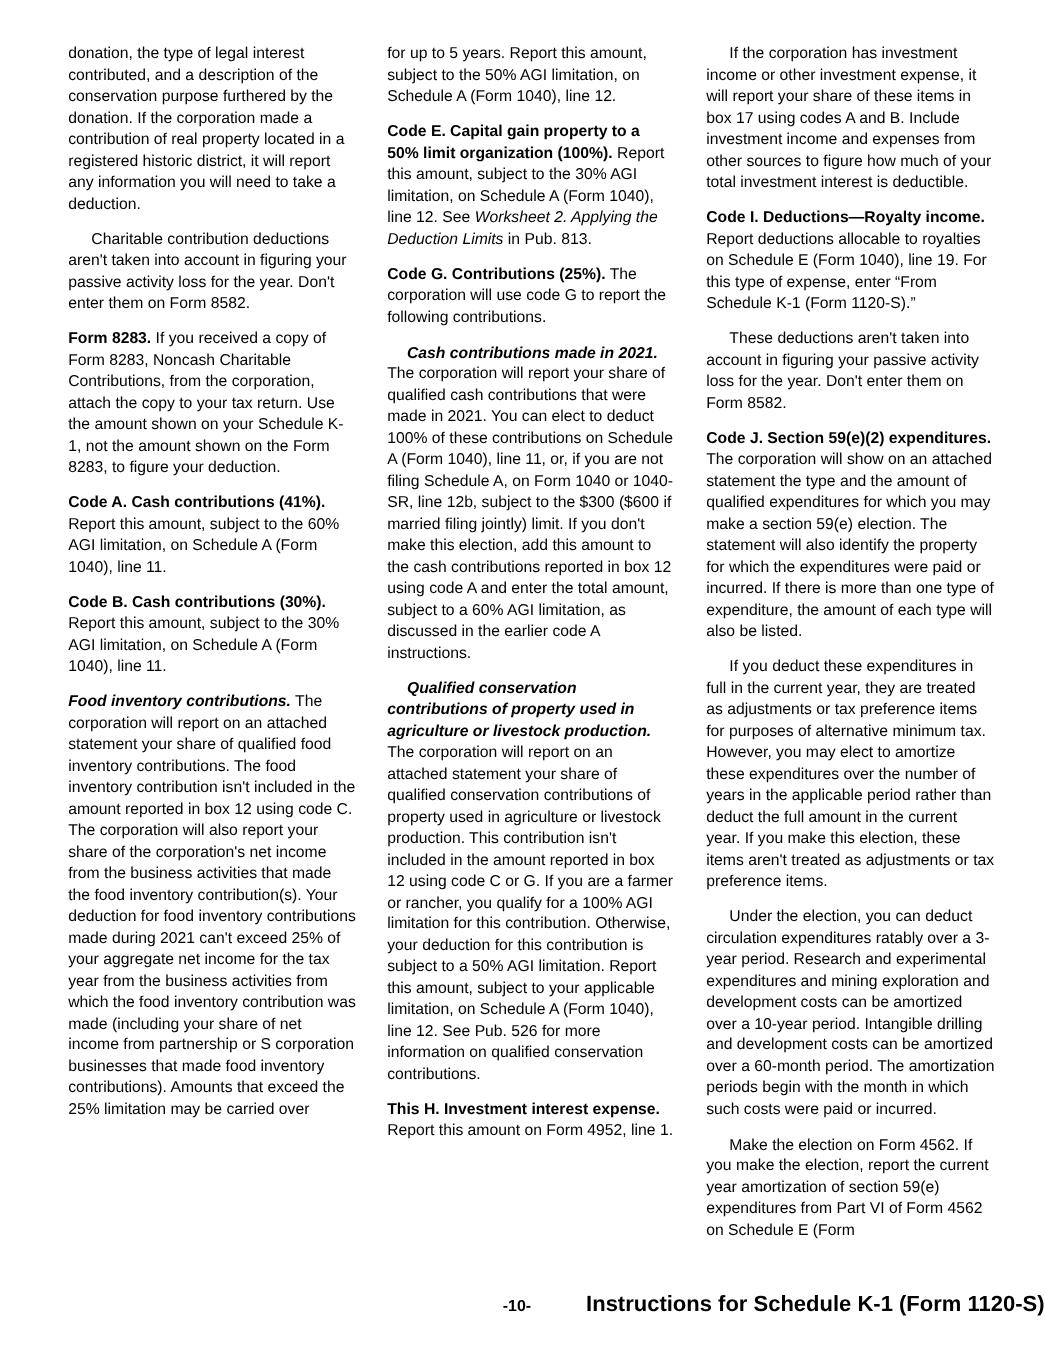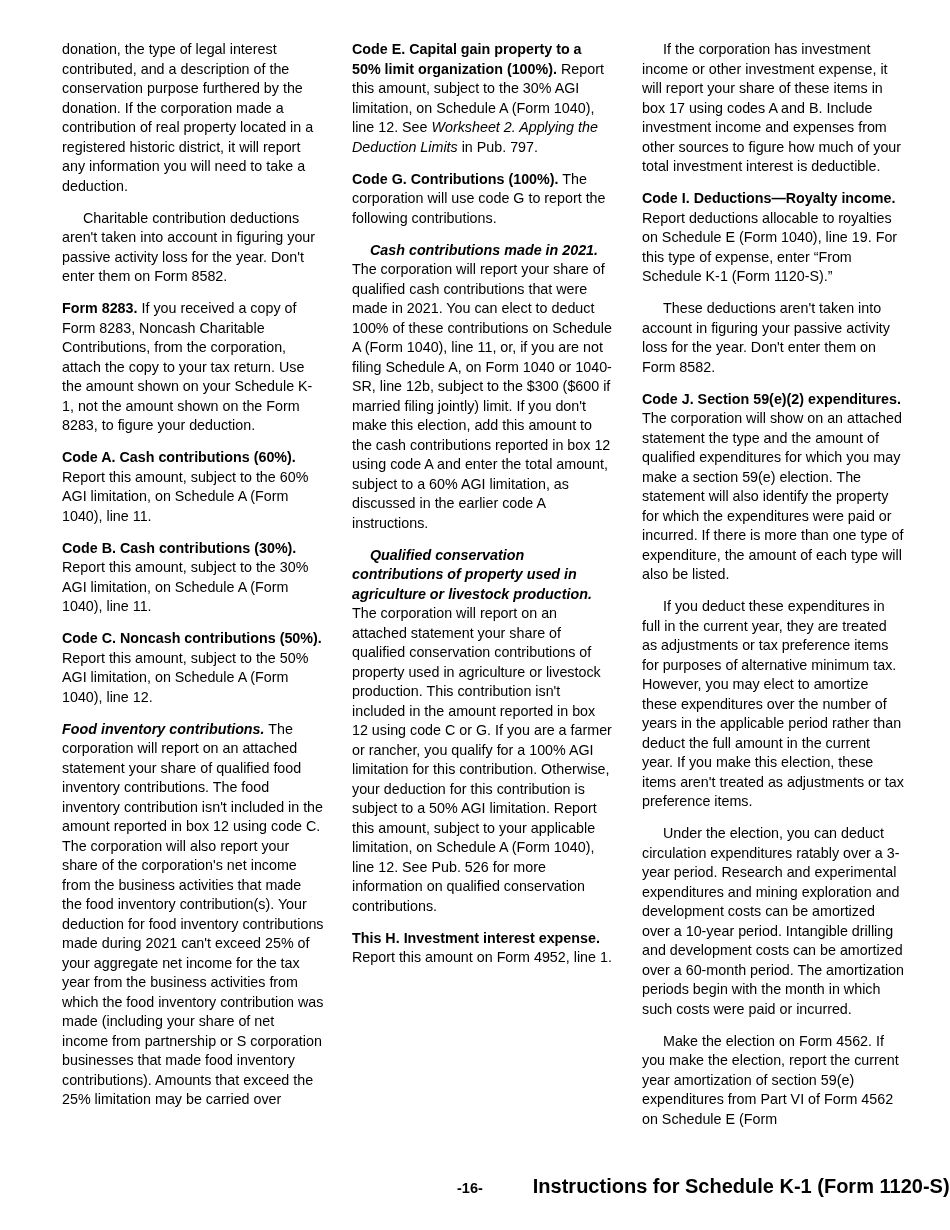--- a/index.html
+++ b/index.html
@@ -67,43 +67,43 @@
 </head>
 <body>
 
 <div class="page">
   <div class="columns">
 
     <div class="col">
       <p>donation, the type of legal interest contributed, and a description of the conservation purpose furthered by the donation. If the corporation made a contribution of real property located in a registered historic district, it will report any information you will need to take a deduction.</p>
       <p class="indent">Charitable contribution deductions aren't taken into account in figuring your passive activity loss for the year. Don't enter them on Form 8582.</p>
       <p><b>Form 8283.</b><span> If you received a copy of Form 8283, Noncash Charitable Contributions, from the corporation, attach the copy to your tax return. Use the amount shown on your Schedule K-1, not the amount shown on the Form 8283, to figure your deduction.</span></p>
-      <p><b>Code A. Cash contributions (60%).</b> <span>Report this amount, subject to the 60% AGI limitation, on Schedule A (Form 1040), line 11.</span></p>
+      <p><b>Code A. Cash contributions (41%).</b> <span>Report this amount, subject to the 60% AGI limitation, on Schedule A (Form 1040), line 11.</span></p>
       <p><b>Code B. Cash contributions (30%).</b> <span>Report this amount, subject to the 30% AGI limitation, on Schedule A (Form 1040), line 11.</span></p>
-      <p><b>Code C. Noncash contributions (50%).</b><span> Report this amount, subject to the 50% AGI limitation, on Schedule A (Form 1040), line 12.</span></p>
       <p><span class="bi">Food inventory contributions.</span> <span>The corporation will report on an attached statement your share of qualified food inventory contributions. The food inventory contribution isn't included in the amount reported in box 12 using code C. The corporation will also report your share of the corporation's net income from the business activities that made the food inventory contribution(s). Your deduction for food inventory contributions made during 2021 can't exceed 25% of your aggregate net income for the tax year from the business activities from which the food inventory contribution was made (including your share of net income from partnership or S corporation businesses that made food inventory contributions). Amounts that exceed the 25% limitation may be carried over</span></p>
     </div>
 
     <div class="col">
-      <p><b>Code E. Capital gain property to a 50% limit organization (100%).</b> <span>Report this amount, subject to the 30% AGI limitation, on Schedule A (Form 1040), line 12. See </span><i>Worksheet 2. Applying the Deduction Limits</i><span> in Pub. 797.</span></p>
-      <p><b>Code G. Contributions (100%).</b> <span>The corporation will use code G to report the following contributions.</span></p>
+      <p>for up to 5 years. Report this amount, subject to the 50% AGI limitation, on Schedule A (Form 1040), line 12.</p>
+      <p><b>Code E. Capital gain property to a 50% limit organization (100%).</b> <span>Report this amount, subject to the 30% AGI limitation, on Schedule A (Form 1040), line 12. See </span><i>Worksheet 2. Applying the Deduction Limits</i><span> in Pub. 813.</span></p>
+      <p><b>Code G. Contributions (25%).</b> <span>The corporation will use code G to report the following contributions.</span></p>
       <p><span style="display:inline-block;width:18px"></span><span class="bi">Cash contributions made in 2021.</span><span> The corporation will report your share of qualified cash contributions that were made in 2021. You can elect to deduct 100% of these contributions on Schedule A (Form 1040), line 11, or, if you are not filing Schedule A, on Form 1040 or 1040-SR, line 12b, subject to the $300 ($600 if married filing jointly) limit. If you don't make this election, add this amount to the cash contributions reported in box 12 using code A and enter the total amount, subject to a 60% AGI limitation, as discussed in the earlier code A instructions.</span></p>
       <p><span style="display:inline-block;width:18px"></span><span class="bi">Qualified conservation contributions of property used in agriculture or livestock production.</span><span> The corporation will report on an attached statement your share of qualified conservation contributions of property used in agriculture or livestock production. This contribution isn't included in the amount reported in box 12 using code C or G. If you are a farmer or rancher, you qualify for a 100% AGI limitation for this contribution. Otherwise, your deduction for this contribution is subject to a 50% AGI limitation. Report this amount, subject to your applicable limitation, on Schedule A (Form 1040), line 12. See Pub. 526 for more information on qualified conservation contributions.</span></p>
       <p><b>This H. Investment interest expense.</b><span> Report this amount on Form 4952, line 1.</span></p>
     </div>
 
     <div class="col">
       <p class="indent">If the corporation has investment income or other investment expense, it will report your share of these items in box 17 using codes A and B. Include investment income and expenses from other sources to figure how much of your total investment interest is deductible.</p>
       <p><b>Code I. Deductions—Royalty income.</b><span>  Report deductions allocable to royalties on Schedule E (Form 1040), line 19. For this type of expense, enter “From Schedule K-1 (Form 1120-S).”</span></p>
       <p class="indent">These deductions aren't taken into account in figuring your passive activity loss for the year. Don't enter them on Form 8582.</p>
       <p><b>Code J. Section 59(e)(2) expenditures.</b><span> The corporation will show on an attached statement the type and the amount of qualified expenditures for which you may make a section 59(e) election. The statement will also identify the property for which the expenditures were paid or incurred. If there is more than one type of expenditure, the amount of each type will also be listed.</span></p>
       <p class="indent">If you deduct these expenditures in full in the current year, they are treated as adjustments or tax preference items for purposes of alternative minimum tax. However, you may elect to amortize these expenditures over the number of years in the applicable period rather than deduct the full amount in the current year. If you make this election, these items aren't treated as adjustments or tax preference items.</p>
       <p class="indent">Under the election, you can deduct circulation expenditures ratably over a 3-year period. Research and experimental expenditures and mining exploration and development costs can be amortized over a 10-year period. Intangible drilling and development costs can be amortized over a 60-month period. The amortization periods begin with the month in which such costs were paid or incurred.</p>
       <p class="indent">Make the election on Form 4562. If you make the election, report the current year amortization of section 59(e) expenditures from Part VI of Form 4562 on Schedule E (Form</p>
     </div>
 
   </div>
 
   <div class="footer">
-    <span class="footer-pageno">-16-</span>
+    <span class="footer-pageno">-10-</span>
     <span class="footer-title">Instructions for Schedule K-1 (Form 1120-S) (2021)</span>
   </div>
 </div>
 
 </body></html>

